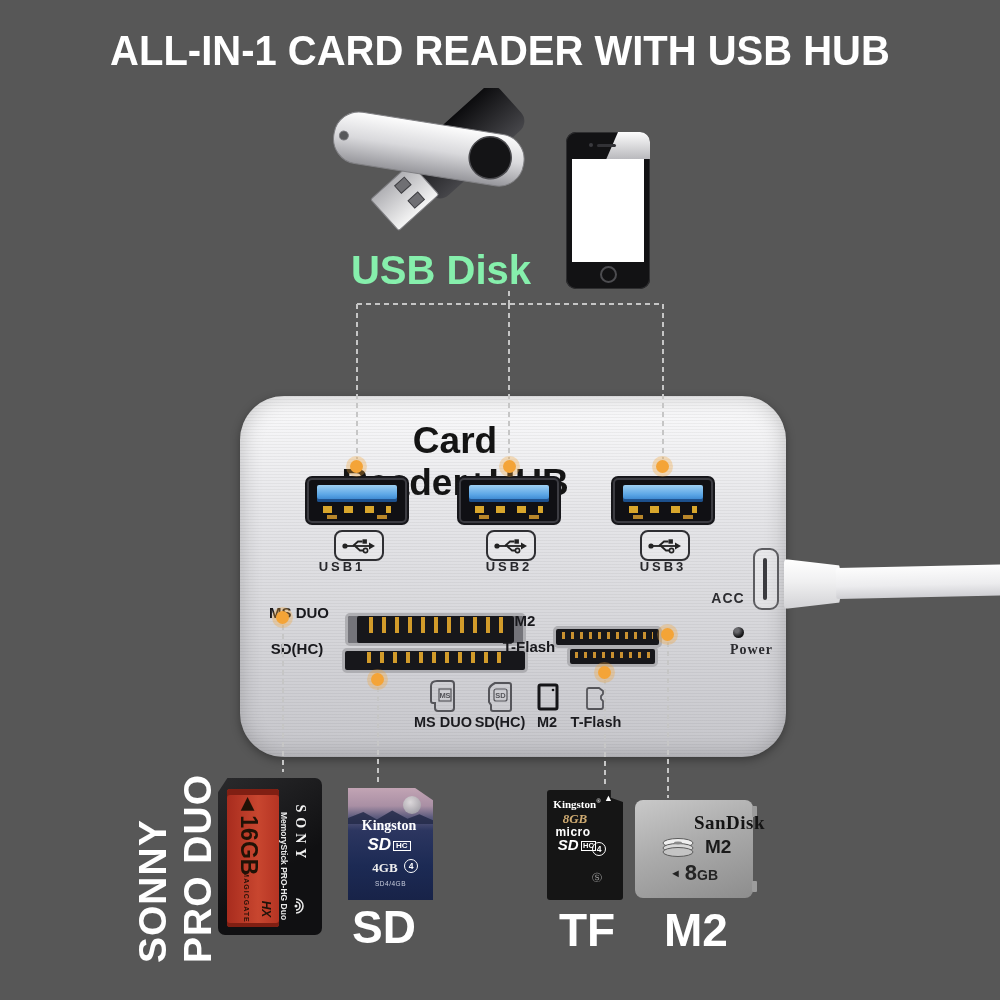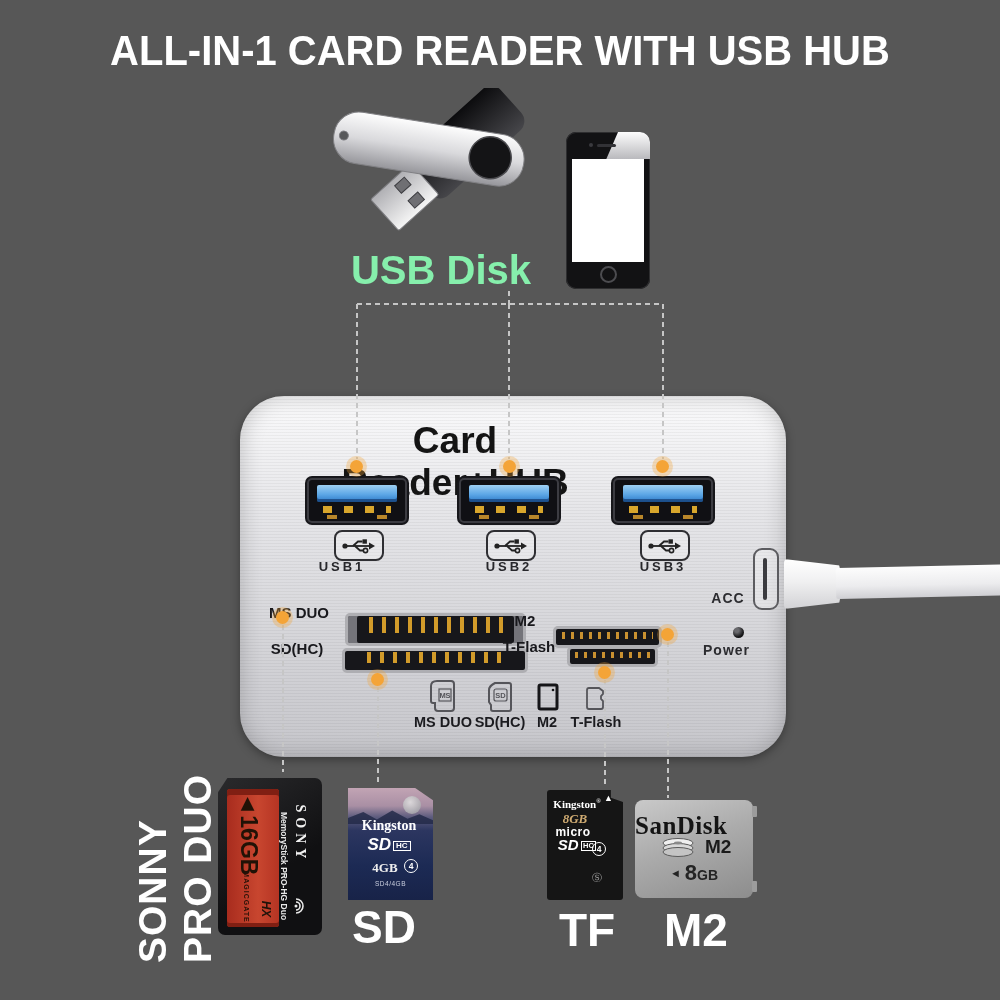--- a/index.html
+++ b/index.html
@@ -46,21 +46,21 @@
   .portlabel{width:100px;text-align:center;font-size:13px;font-weight:700;
     letter-spacing:3px;color:#27272b;}
   
   .slot{background:#17171b;border:3px solid #aeaeb2;border-radius:5px;}
   .slot .teeth{position:absolute;left:12%;right:10%;top:1px;height:58%;
     background:repeating-linear-gradient(90deg,#d29b2a 0 4px,rgba(0,0,0,0) 4px 13px);}
   .slot.caps{box-shadow:inset 9px 0 0 #74747a, inset -9px 0 0 #74747a;}
   .slot.tiny .teeth{left:6%;right:6%;top:3px;height:42%;
     background:repeating-linear-gradient(90deg,#c89030 0 3px,rgba(0,0,0,0) 3px 9px);}
   .slotlabel{font-size:15px;font-weight:700;color:#18181c;}
-  .r{text-align:center;} .c{text-align:left;}
+  .r{text-align:center;} .c{text-align:right;font-family:Liberation Serif, serif;}
   
   .minilabel{font-size:14.5px;font-weight:700;color:#1b1b1f;text-align:center;}
   
   .accslot{width:22px;height:58px;border:2px solid #5c5c60;border-radius:9px;background:rgba(255,255,255,.25);}
   .accslot i{position:absolute;left:8px;top:8px;bottom:8px;width:4px;background:#3b3b3f;border-radius:2px;}
   .sidelabel{font-size:14px;font-weight:600;color:#2c2c30;letter-spacing:1px;}
   .powerled{width:11px;height:11px;border-radius:50%;
     background:radial-gradient(circle at 35% 30%,#6a6a6e 0 20%,#141416 65%);}
   
   .strain{left:784px;top:559px;width:56px;height:50px;border-radius:4px 10px 10px 4px;
@@ -121,22 +121,22 @@
     font-size:12px;font-weight:700;letter-spacing:.5px;line-height:1;}
   .tfcard .sdhc{position:absolute;left:0;top:47px;width:60px;text-align:center;color:#fff;line-height:1;}
   .tfcard .sdhc .sd{font-size:15px;font-weight:700;font-style:italic;}
   .tfcard .sdhc .hc{display:inline-block;font-size:7.5px;font-weight:700;border:1px solid #fff;
     padding:0 1.5px;margin-left:2px;vertical-align:2px;}
   .tfcard .cls{position:absolute;left:45px;top:52px;}
   .tfcard .smark{position:absolute;left:45px;top:81px;color:#9a9a9a;font-size:10px;}
   .m2card{left:635px;top:800px;width:118px;height:98px;border-radius:8px;
     background:linear-gradient(160deg,#c9c9c9 0%,#ababab 45%,#8d8d8d 100%);}
   .m2card .tab{position:absolute;right:-4px;width:5px;height:11px;background:#9c9c9c;border-radius:1px;}
-  .m2card .brand{position:absolute;left:0;top:12px;width:100%;text-align:left;color:#141414;
-    font-family:"Liberation Serif","DejaVu Serif",serif;font-weight:700;font-size:25px;letter-spacing:.5px;}
+  .m2card .brand{position:absolute;left:12px;top:12px;width:100%;text-align:right;color:#141414;
+    font-family:"Liberation Serif","DejaVu Serif",serif;font-weight:700;font-size:19px;letter-spacing:.5px;}
   .m2card .fmt{position:absolute;left:70px;top:36px;font-size:19px;font-weight:700;color:#1a1a1a;}
   .m2card .cap{position:absolute;left:0;top:60px;width:100%;text-align:center;color:#242424;font-weight:700;}
   .m2card .cap .arr{font-size:11px;vertical-align:3px;margin-right:4px;}
   .m2card .cap .n8{font-size:22px;}
   .m2card .cap .gb{font-size:14px;}
   .cardlabel{color:#fff;font-size:46px;font-weight:700;text-align:center;}
 </style>
 </head>
 <body>
 

